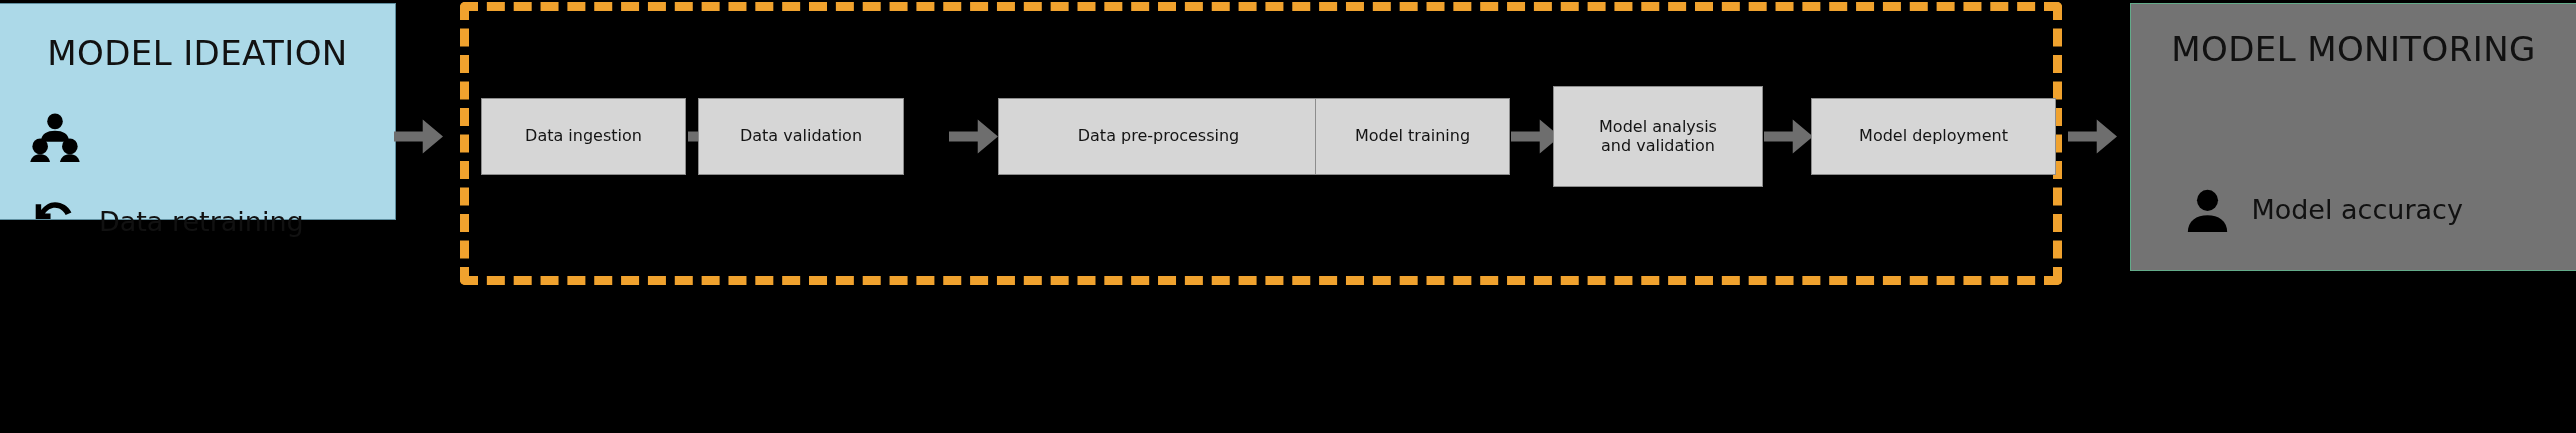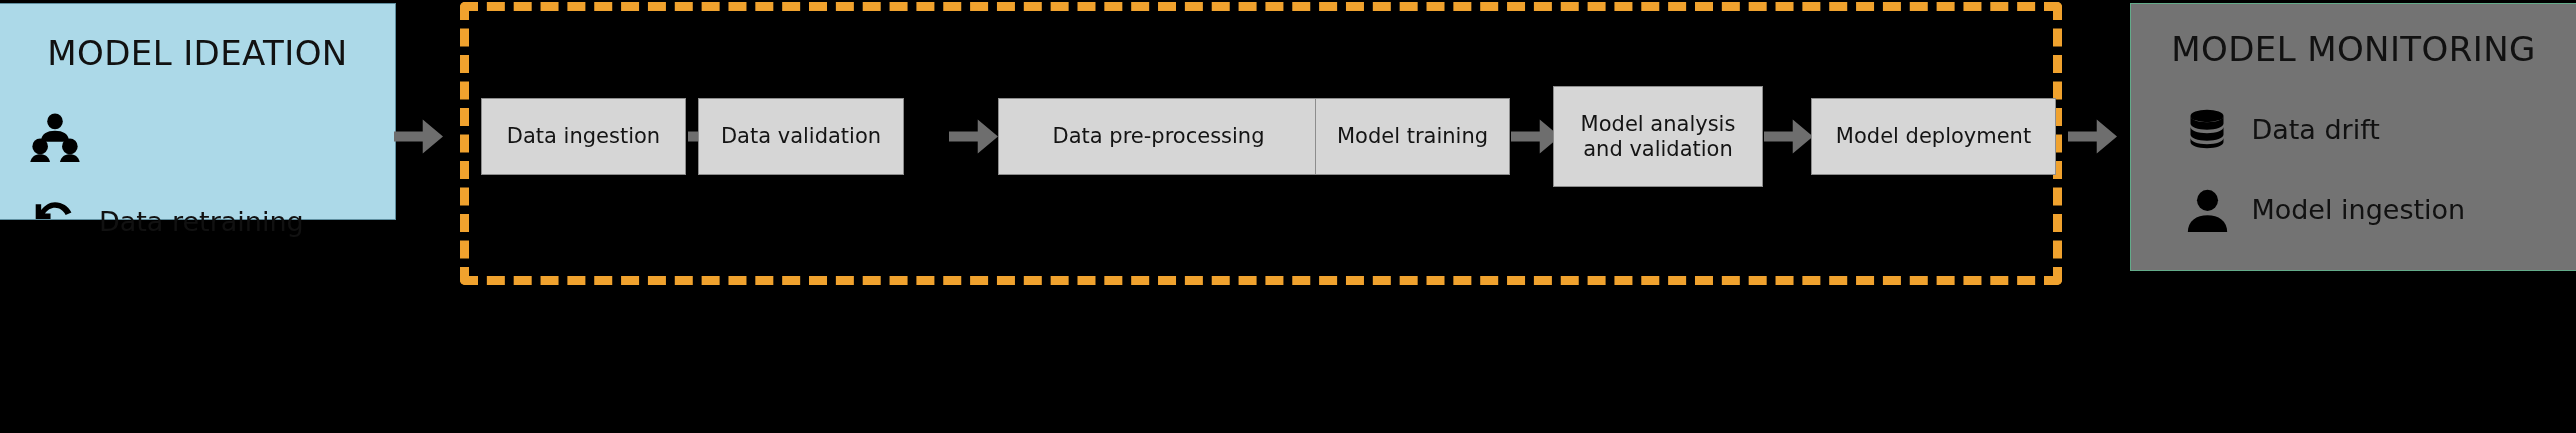--- a/index.html
+++ b/index.html
@@ -98,21 +98,21 @@
     top: 98px;
     height: 77px;
     box-sizing: border-box;
     background: #D6D6D6;
     border: 1.7px solid #8d8d8d;
     display: flex;
     align-items: center;
     justify-content: center;
     text-align: center;
     line-height: 1.15;
-    font-size: 21px;
+    font-size: 16px;
     color: #141414;
     padding: 0 5px;
   }
   .stage-box.tall {
     top: 86px;
     height: 101px;
   }
 
   
   .flow-arrow {
@@ -212,35 +212,24 @@
     <span>and validation</span>
   </span>
 </div>
 <div class="stage-box" style="left:1811px; width:245px;">
   <span>Model deployment</span>
 </div>
 
 <div class="panel" id="monitoring-panel">
   <div class="panel-title">MODEL MONITORING</div>
 
-  <div class="panel-item" id="monitoring-item-0">
-    <span class="icon-slot">
-      <svg viewBox="0 0 64 64" width="44" height="44" aria-hidden="true">
-        <ellipse cx="32" cy="13" rx="24" ry="9"></ellipse>
-        <path d="M8 13v11c0 5 10.7 9 24 9s24-4 24-9V13c0 5-10.7 9-24 9S8 18 8 13z"></path>
-        <path d="M8 29v11c0 5 10.7 9 24 9s24-4 24-9V29c0 5-10.7 9-24 9S8 34 8 29z"></path>
-        <path d="M8 45v6c0 5 10.7 9 24 9s24-4 24-9v-6c0 5-10.7 9-24 9S8 50 8 45z"></path>
-      </svg>
-    </span>
-    <span class="panel-item-label">Data drift</span>
-  </div>
 
   <div class="panel-item" id="monitoring-item-1">
     <span class="icon-slot">
       <svg viewBox="0 0 64 64" width="45" height="45" aria-hidden="true">
         <circle cx="32" cy="19" r="15"></circle>
         <path d="M4 64c0-16 12.5-24 28-24s28 8 28 24z"></path>
       </svg>
     </span>
-    <span class="panel-item-label">Model ingestion</span>
+    <span class="panel-item-label">Model accuracy</span>
   </div>
 </div>
 
 
 </body></html>

